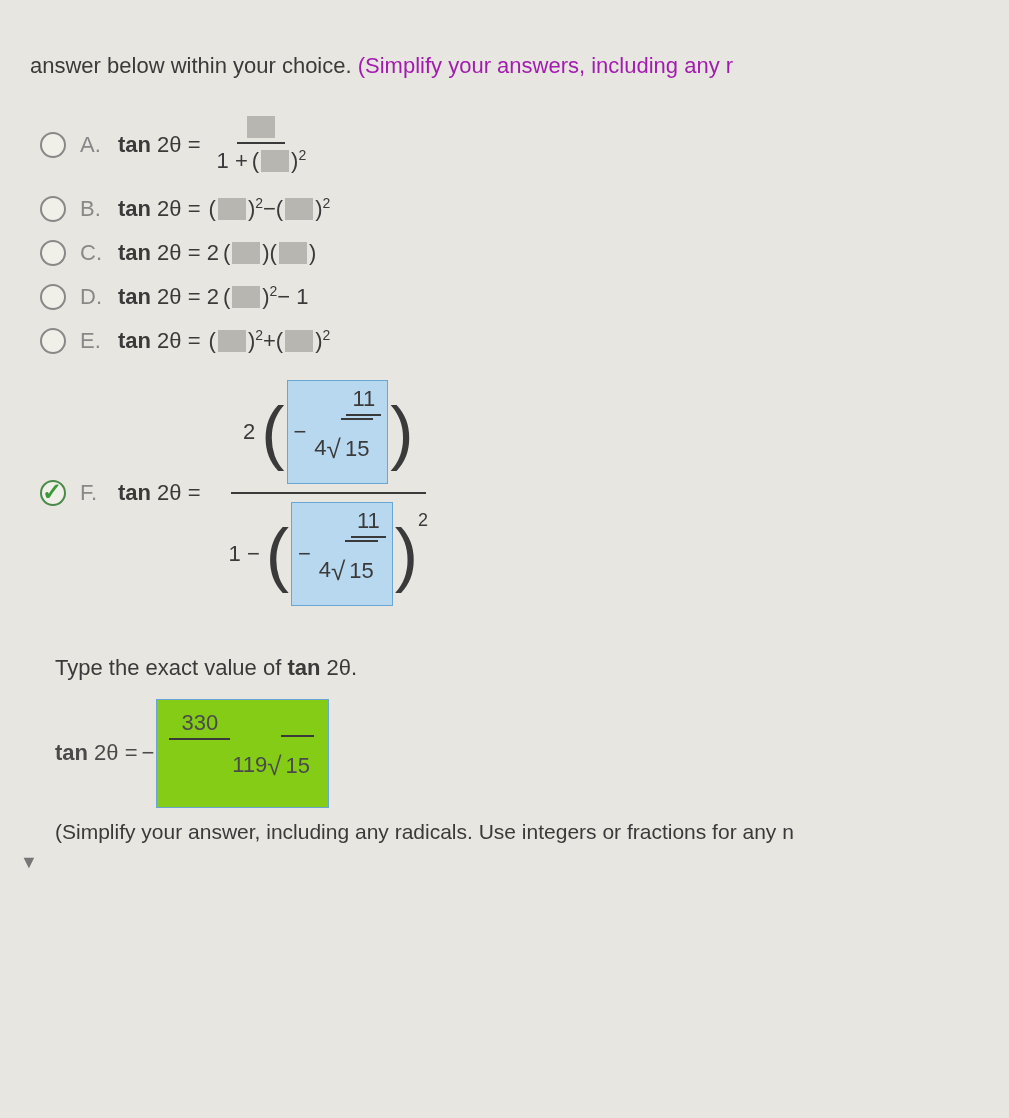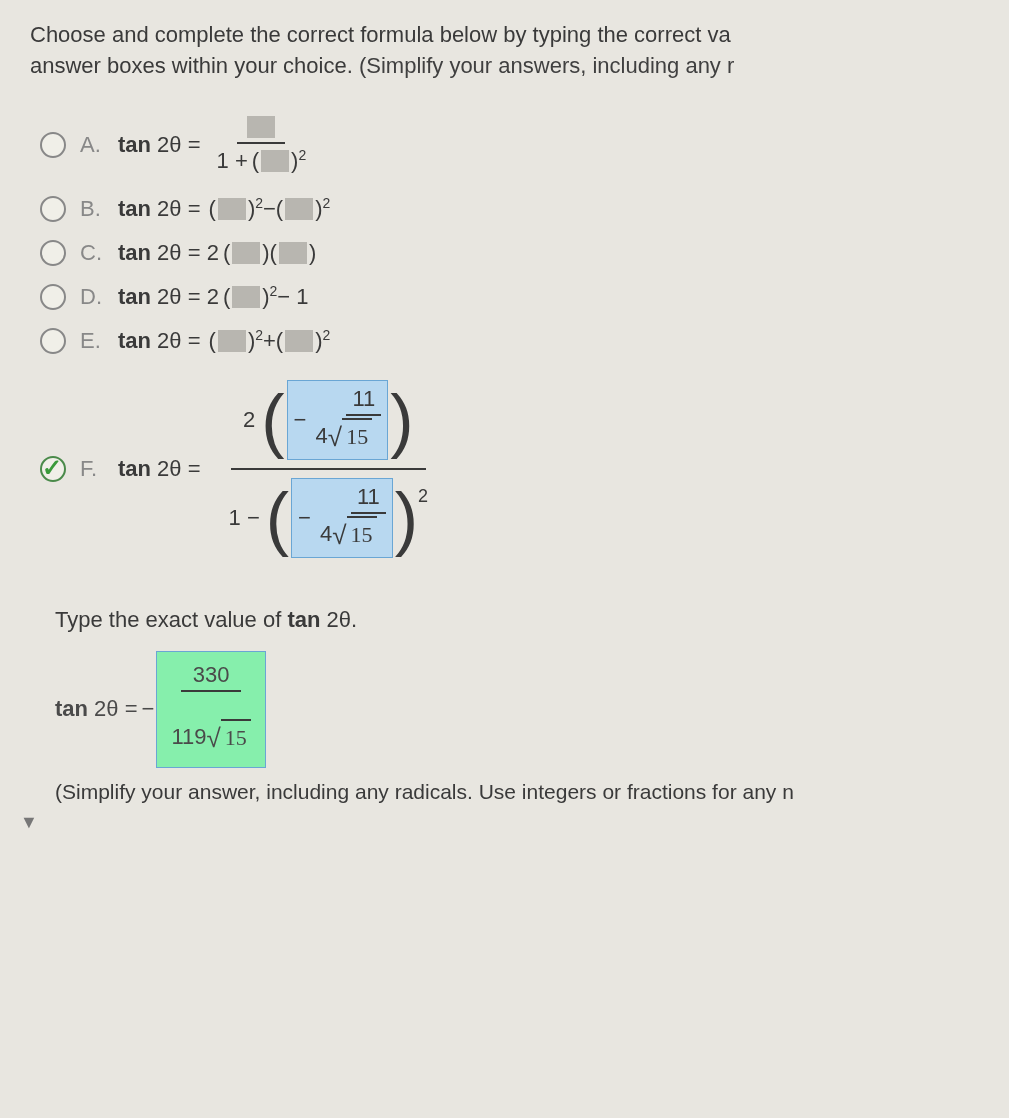--- a/index.html
+++ b/index.html
@@ -11,21 +11,21 @@
       width: 1009px;
       box-sizing: border-box;
     }
     .instruction {
       font-size: 22px;
       line-height: 1.4;
       margin-bottom: 30px;
       color: #3a3a3a;
     }
     .link-text {
-      color: #404040;
+      color: #a21caf;
     }
     .options {
       margin-left: 10px;
     }
     .option {
       display: flex;
       align-items: center;
       margin: 18px 0;
       font-size: 22px;
     }
@@ -152,41 +152,40 @@
       display: inline-flex;
       align-items: center;
     }
     .sqrt-sym {
       font-size: 26px;
       position: relative;
       top: 2px;
     }
     .sqrt-content {
       border-top: 2px solid #3a3a3a;
-      padding: 4px 4px;
-      font-family: Liberation Serif, serif;
+      padding: 16px 4px;
     }
     .question2 {
       font-size: 22px;
       margin: 41px 0 18px 25px;
       color: #3a3a3a;
     }
     .final {
       font-size: 22px;
       margin-left: 25px;
       display: flex;
       align-items: center;
     }
     .answer-box {
       border: 1px solid #6aa6d4;
-      background: #86efac;
+      background: #84cc16;
       padding: 8px 12px;
       display: inline-flex;
-      flex-direction: column;
-      align-items: center;
+      flex-direction: row;
+      align-items: flex-start;
       margin: 0 2px;
     }
     .answer-box .anum {
       border-bottom: 2px solid #3a3a3a;
       padding: 2px 12px;
       text-align: center;
     }
     .answer-box .aden {
       padding: 4px 2px;
       display: flex;
@@ -210,22 +209,22 @@
     .bigsup {
       font-size: 18px;
       align-self: flex-start;
       margin-top: 8px;
     }
   </style>
 </head>
 <body>
 
 <div class="instruction">
-  <span>Choose and complete the correct formula below by typing the correct va</span><br>
-  <span>answer boxes within your choice. </span><span class="link-text">(Simplify your answers, including any r</span>
+  <br>
+  <span>answer below within your choice. </span><span class="link-text">(Simplify your answers, including any r</span>
 </div>
 
 <div class="options">
 
   <div class="option">
     <div class="radio"></div>
     <span class="letter">A.</span>
     <div class="formula">
       <span style="margin-right:8px;"><b>tan</b> 2θ =</span>
       <span class="frac">

